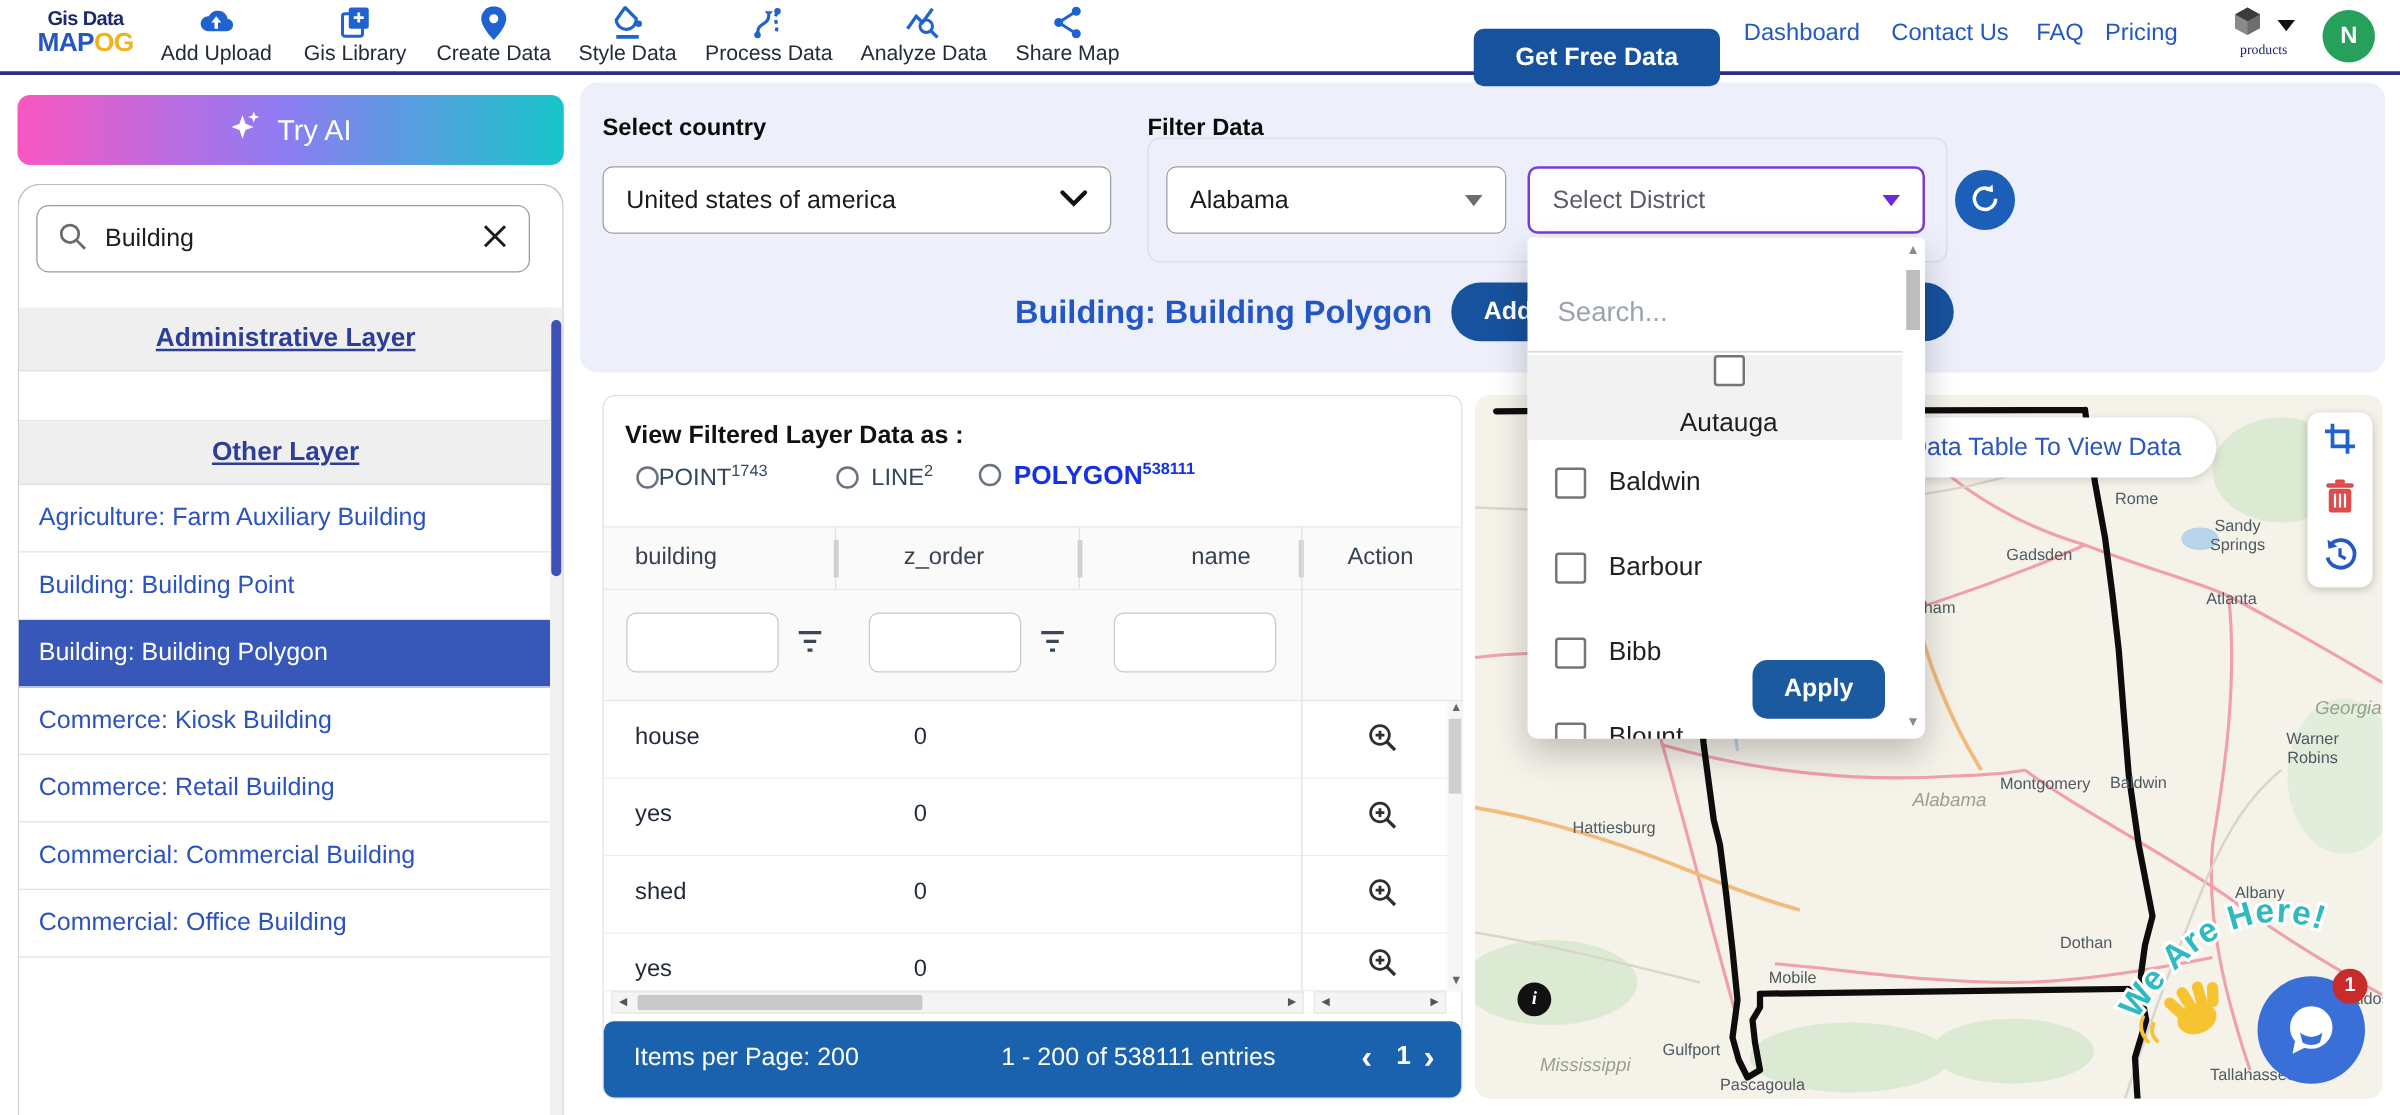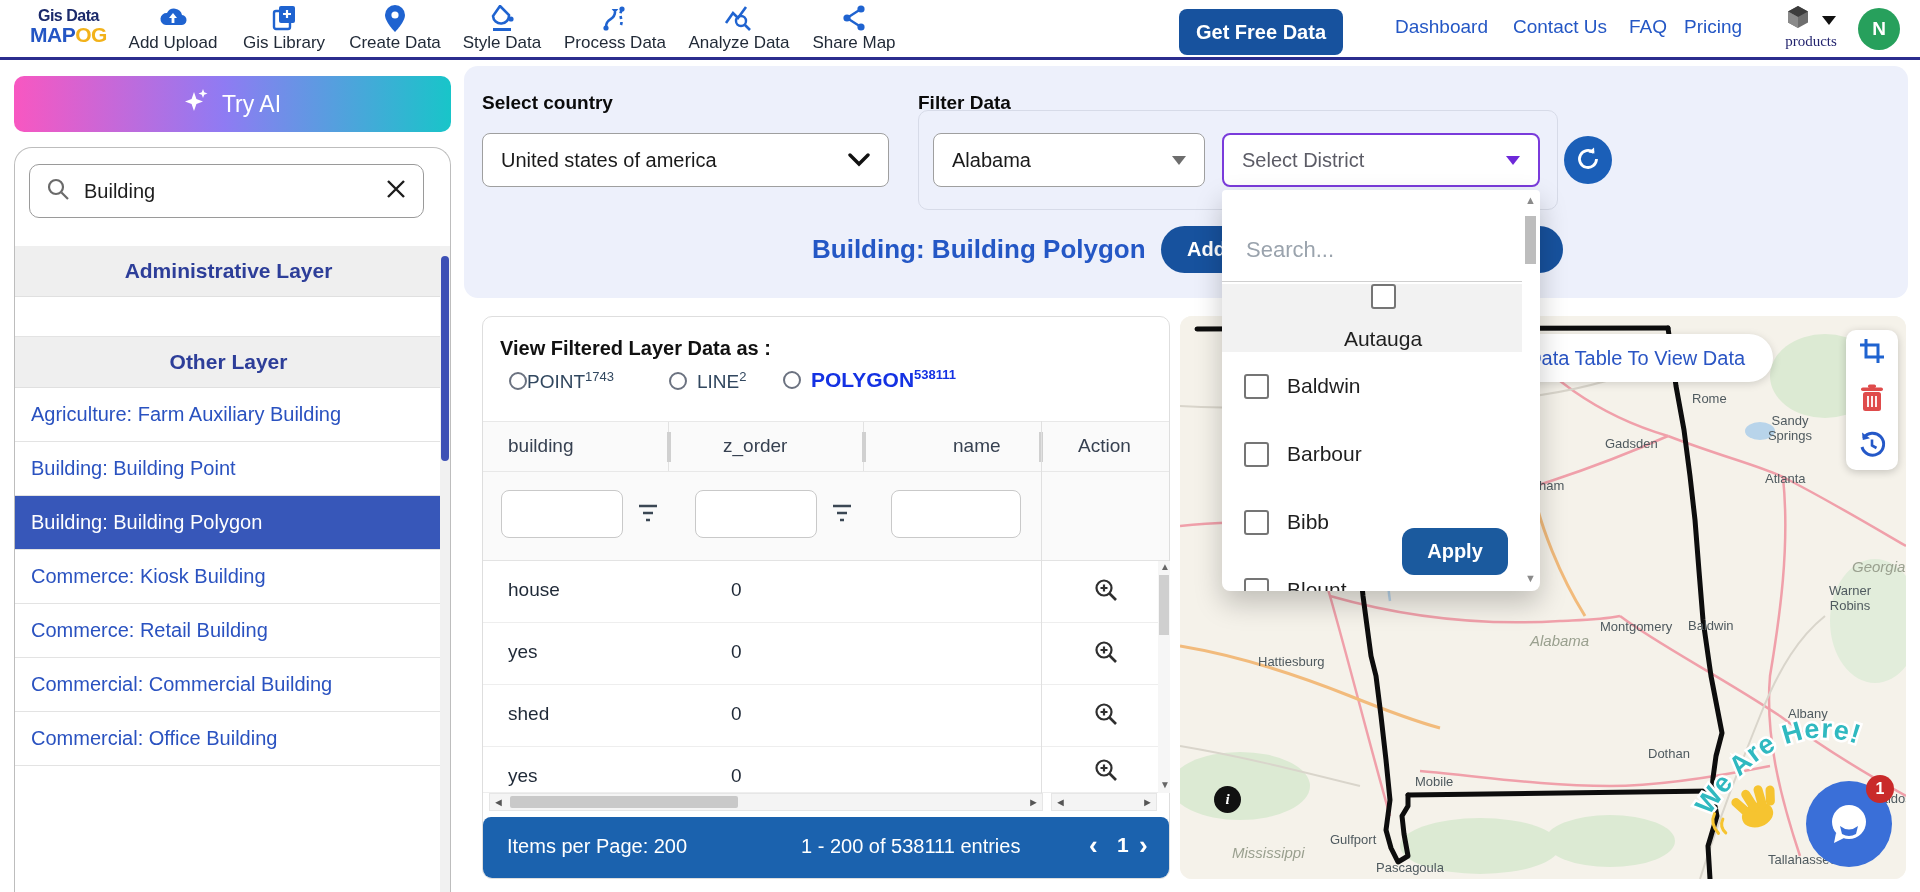--- a/index.html
+++ b/index.html
@@ -8,30 +8,30 @@
   .page { position:relative; width:1920px; height:892px; background:#fff; }
 
   
   .navbar { position:absolute; left:0; top:0; width:1920px; height:60px; background:#fff; border-bottom:3px solid #2b2d8e; z-index:60; }
   .logo-l1 { font-size:16px; font-weight:bold; color:#1b2a6b; line-height:1; letter-spacing:-0.5px; }
   .logo-l2 { font-size:21px; font-weight:bold; line-height:1; letter-spacing:-0.5px; }
   .logo-map { color:#2456c4; } .logo-og { color:#f2b21a; }
   .nav-item { position:absolute; top:4px; text-align:center; color:#222b38; font-size:17px; cursor:pointer; }
   .nav-item .ic { height:28px; display:flex; align-items:center; justify-content:center; }
   .nav-item .lb { margin-top:1px; white-space:nowrap; }
-  .cta { position:absolute; left:1179px; top:9px; width:164px; height:46px; background:#17529e; color:#fff; font-size:20px; font-weight:bold; border:none; border-radius:8px; cursor:pointer; }
+  .cta { position:absolute; left:1179px; top:23px; width:197px; height:46px; background:#17529e; color:#fff; font-size:20px; font-weight:bold; border:none; border-radius:8px; cursor:pointer; }
   .nav-link { position:absolute; top:16px; color:#2457c5; font-size:19px; cursor:pointer; white-space:nowrap; }
   .avatar { position:absolute; left:1858px; top:8px; width:42px; height:42px; border-radius:50%; background:#27a05c; color:#fff; font-size:19px; font-weight:bold; display:flex; align-items:center; justify-content:center; }
 
   
   .tryai { position:absolute; left:14px; top:76px; width:437px; height:56px; border:none; border-radius:10px; color:#fff; font-size:23px; cursor:pointer; background:linear-gradient(90deg,#f857c1 0%,#8f7bf3 48%,#18c5c9 100%); display:flex; align-items:center; justify-content:center; gap:12px; }
   .side-card { position:absolute; left:14px; top:147px; width:437px; height:745px; border:1px solid #bdbdbd; border-bottom:none; border-radius:18px 18px 0 0; background:#fff; overflow:hidden; }
   .search-box { position:absolute; left:14px; top:16px; width:395px; height:54px; border:1.5px solid #9a9a9a; border-radius:10px; background:#fff; display:flex; align-items:center; padding:0 16px; gap:14px; }
   .search-box input { border:none; outline:none; font-size:20px; color:#1d1d1d; flex:1; font-family:"Liberation Sans",sans-serif; }
-  .sec-head { background:#efefef; color:#2d3e99; font-size:21px; font-weight:bold; text-align:center; padding:13px 0; border-bottom:1px solid #e0e0e0; }
+  .sec-head { background:#efefef; color:#2d3e99; font-size:21px; font-weight:bold; text-align:center; padding:13px 0; border-bottom:1px solid #e0e0e0;text-decoration:underline; }
   .layer-item { font-size:20px; color:#2a52c0; padding:15px 16px; border-bottom:1px solid #e3e3e3; cursor:pointer; white-space:nowrap; }
   .layer-item.selected { background:#3757b9; color:#fff; }
   .side-scroll { position:absolute; right:0; top:98px; width:10px; height:647px; background:#f1f1f1; }
   .side-thumb { position:absolute; left:1px; top:10px; width:8px; height:205px; background:#3d50b5; border-radius:4px; }
 
   
   .band { position:absolute; left:464px; top:66px; width:1444px; height:232px; background:#edf0fb; border-radius:14px; }
   .f-label { position:absolute; font-size:19px; font-weight:bold; color:#0b0b0b; }
   .sel { position:absolute; background:#fff; border:1px solid #9f9f9f; border-radius:8px; height:54px; display:flex; align-items:center; justify-content:space-between; padding:0 18px; font-size:20px; color:#1a1a1a; cursor:pointer; }
   .filter-group { position:absolute; left:918px; top:110px; width:640px; height:100px; border:1px solid #d7dbe8; border-radius:10px; }
@@ -177,21 +177,21 @@
     <span class="nav-link" style="left:1629px;">FAQ</span>
     <span class="nav-link" style="left:1684px;">Pricing</span>
 
     <div class="abs" style="left:1778px; top:5px; width:66px; text-align:center;">
       <span style="display:inline-block; vertical-align:middle;"><svg width="24" height="26" viewBox="0 0 24 26">
             <path d="M12 1 L22 6.5 V17.5 L12 23 L2 17.5 V6.5z" fill="#6e6e6e"></path>
             <path d="M12 1 L22 6.5 L12 12 L2 6.5z" fill="#3c3c3c"></path>
             <path d="M12 12 V23 L2 17.5 V6.5z" fill="#8a8a8a"></path>
           </svg></span>
       <span style="display:inline-block; vertical-align:middle; margin-left:8px; width:0; height:0; border-left:7px solid transparent; border-right:7px solid transparent; border-top:9px solid #111;"></span>
-      <div style="font-size:15px; color:#23246e; margin-top:-2px; font-family:'Liberation Serif',serif;">products</div>
+      <div style="font-size:11px; color:#23246e; margin-top:-2px; font-family:'Liberation Serif',serif;">products</div>
     </div>
     <div class="avatar">N</div>
   </div>
 
   <button class="tryai">
     <span><svg width="26" height="26" viewBox="0 0 26 26">
           <path d="M10 4 L12.4 11 L19 13.5 L12.4 16 L10 23 L7.6 16 L1 13.5 L7.6 11z" fill="#fff"></path>
           <path d="M19 1 L20.2 4.3 L23.5 5.5 L20.2 6.7 L19 10 L17.8 6.7 L14.5 5.5 L17.8 4.3z" fill="#fff"></path>
         </svg></span>
     <span>Try AI</span>

